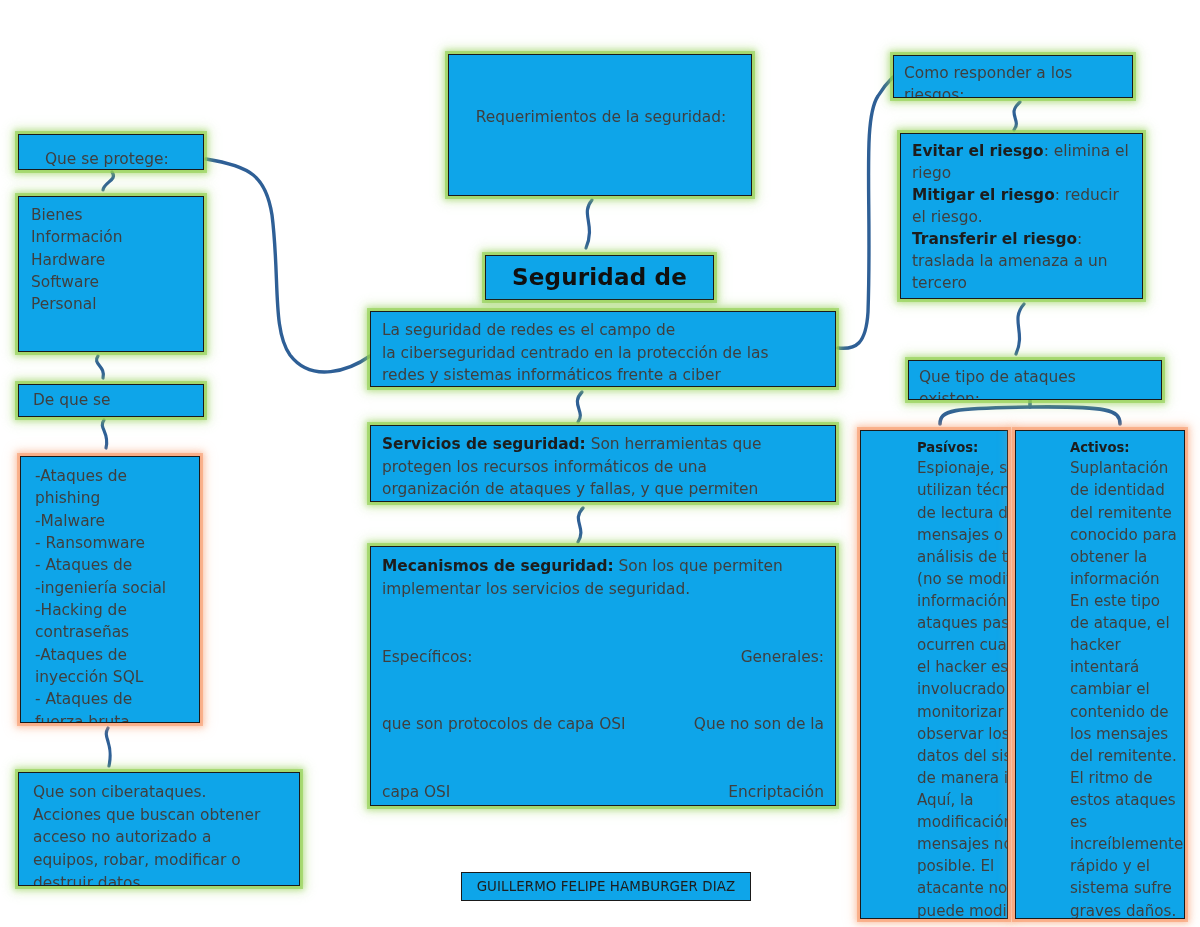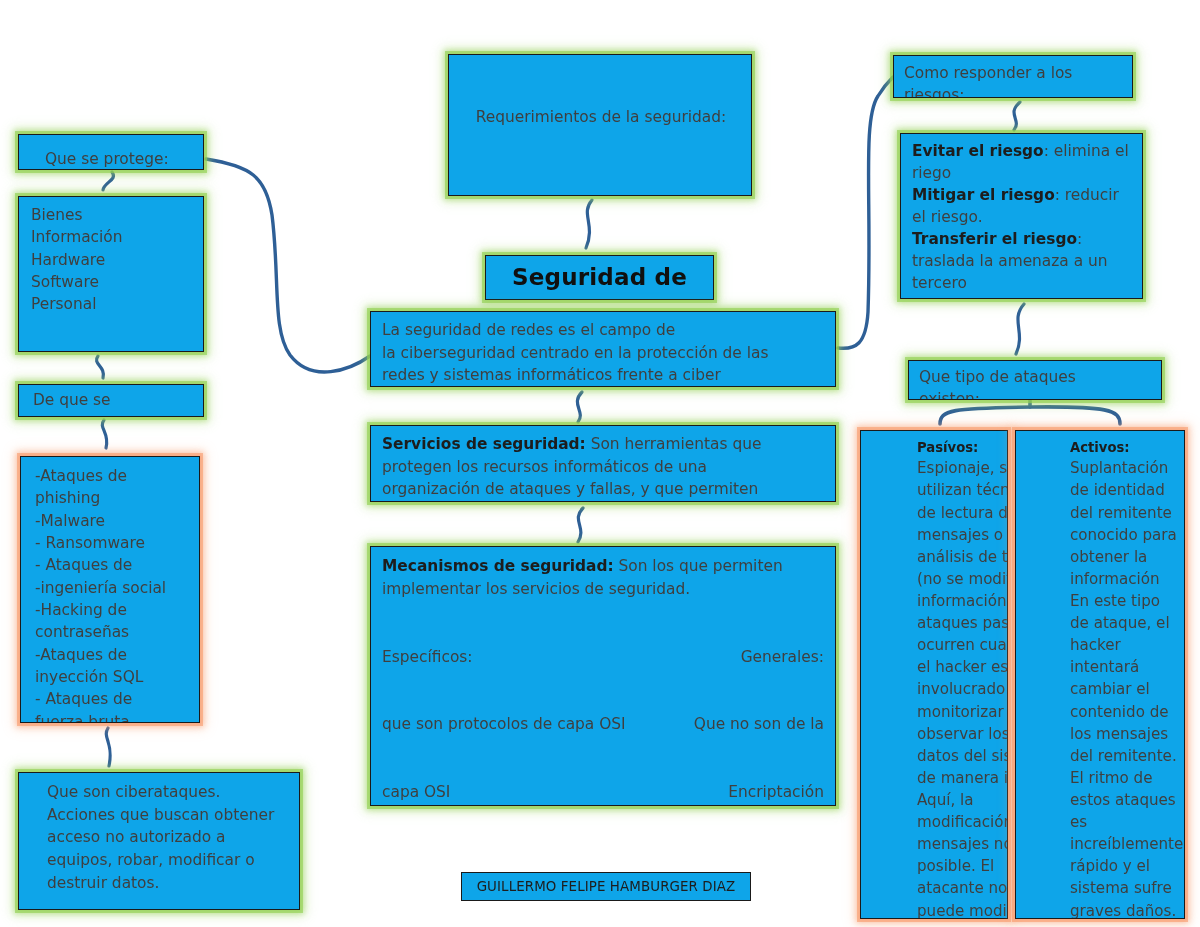--- a/index.html
+++ b/index.html
@@ -84,21 +84,21 @@
 
   #n-bienes { left: 18px; top: 196px; width: 186px; height: 156px; }
   #n-bienes .inner { padding: 7px 8px 0 12px; line-height: 1.45; }
 
   #n-dequese { left: 18px; top: 384px; width: 186px; height: 33px; }
   #n-dequese .inner { padding: 5px 8px 0 14px; }
 
   #n-ataques { left: 20px; top: 456px; width: 180px; height: 267px; }
   #n-ataques .inner { padding: 8px 6px 0 14px; line-height: 1.45; }
 
-  #n-ciberataques { left: 18px; top: 772px; width: 282px; height: 138px; padding-left: 14px; }
+  #n-ciberataques { left: 18px; top: 772px; width: 282px; height: 114px; }
   #n-ciberataques .inner { padding: 8px 8px 0 14px; line-height: 1.47; }
 
   #n-titulo { left: 485px; top: 255px; width: 229px; height: 45px; }
   #n-titulo .inner {
     padding: 0;
     display: flex;
     align-items: center;
     justify-content: center;
     font-weight: bold;
     font-size: 23px;

